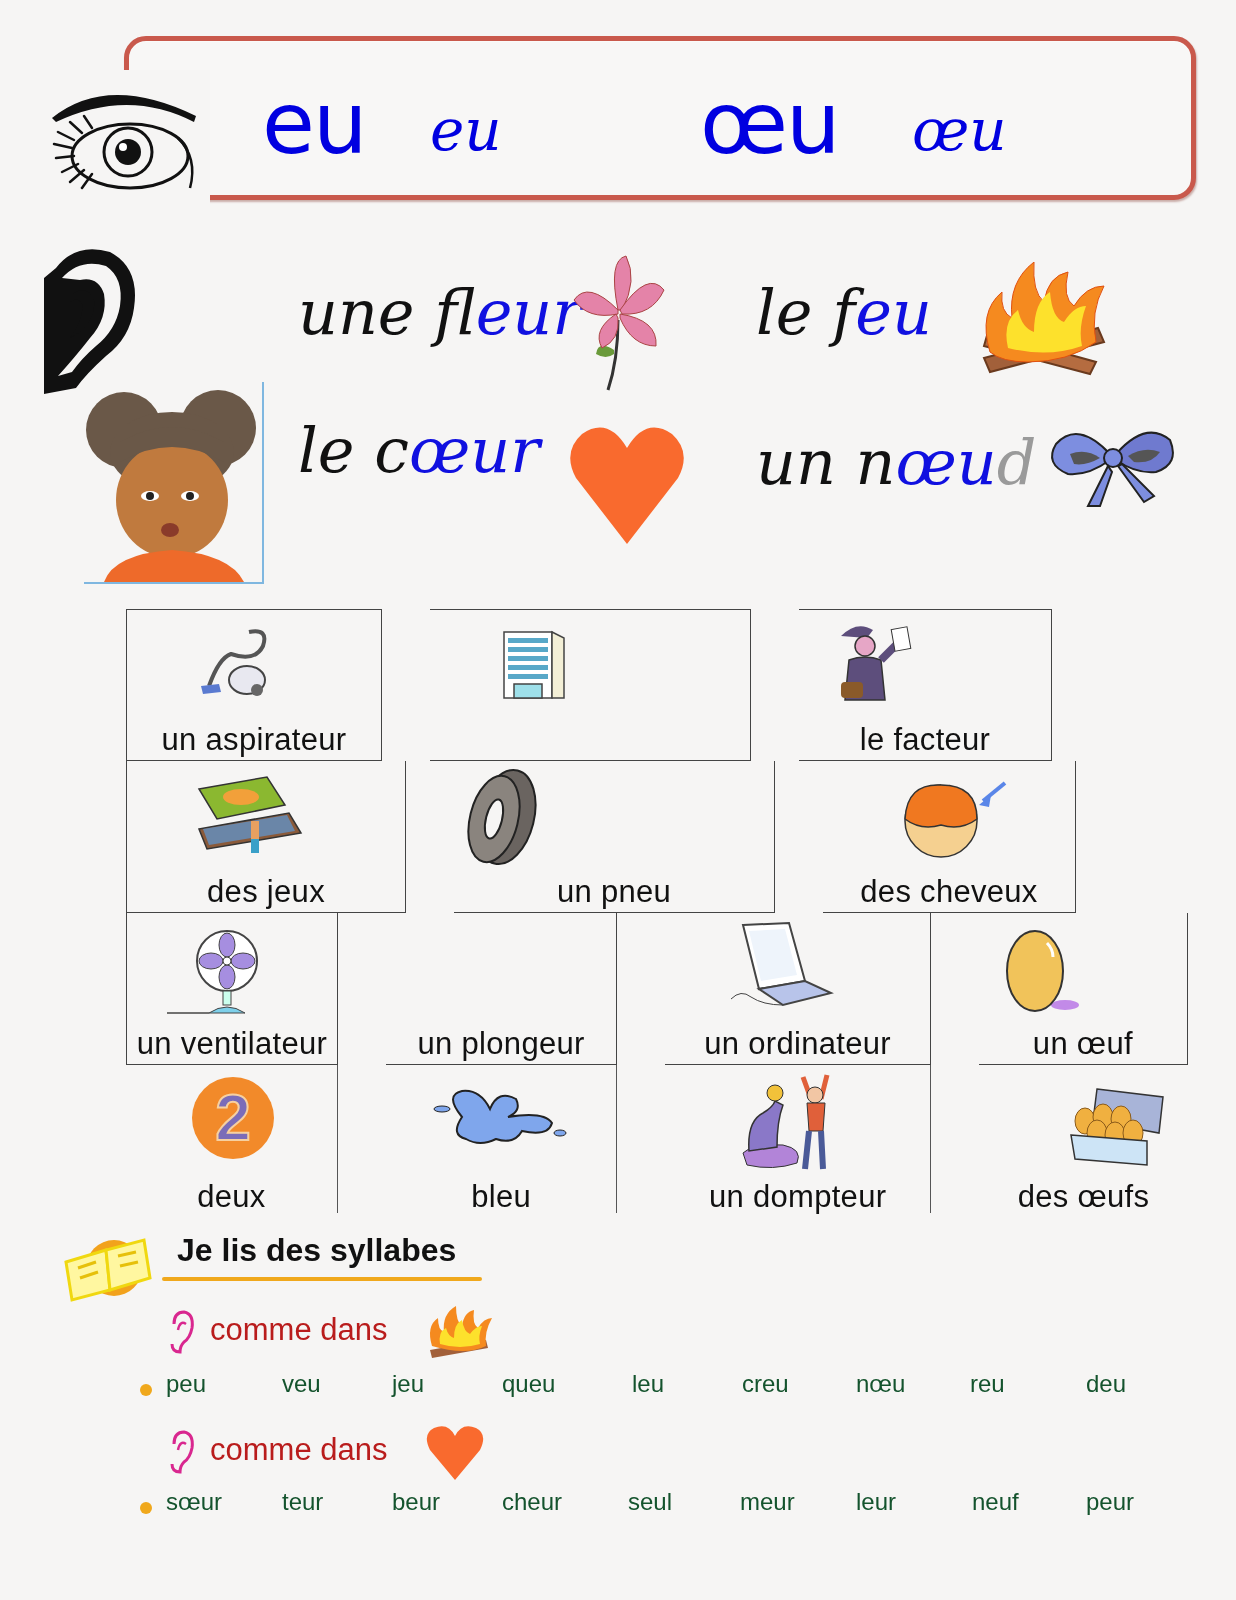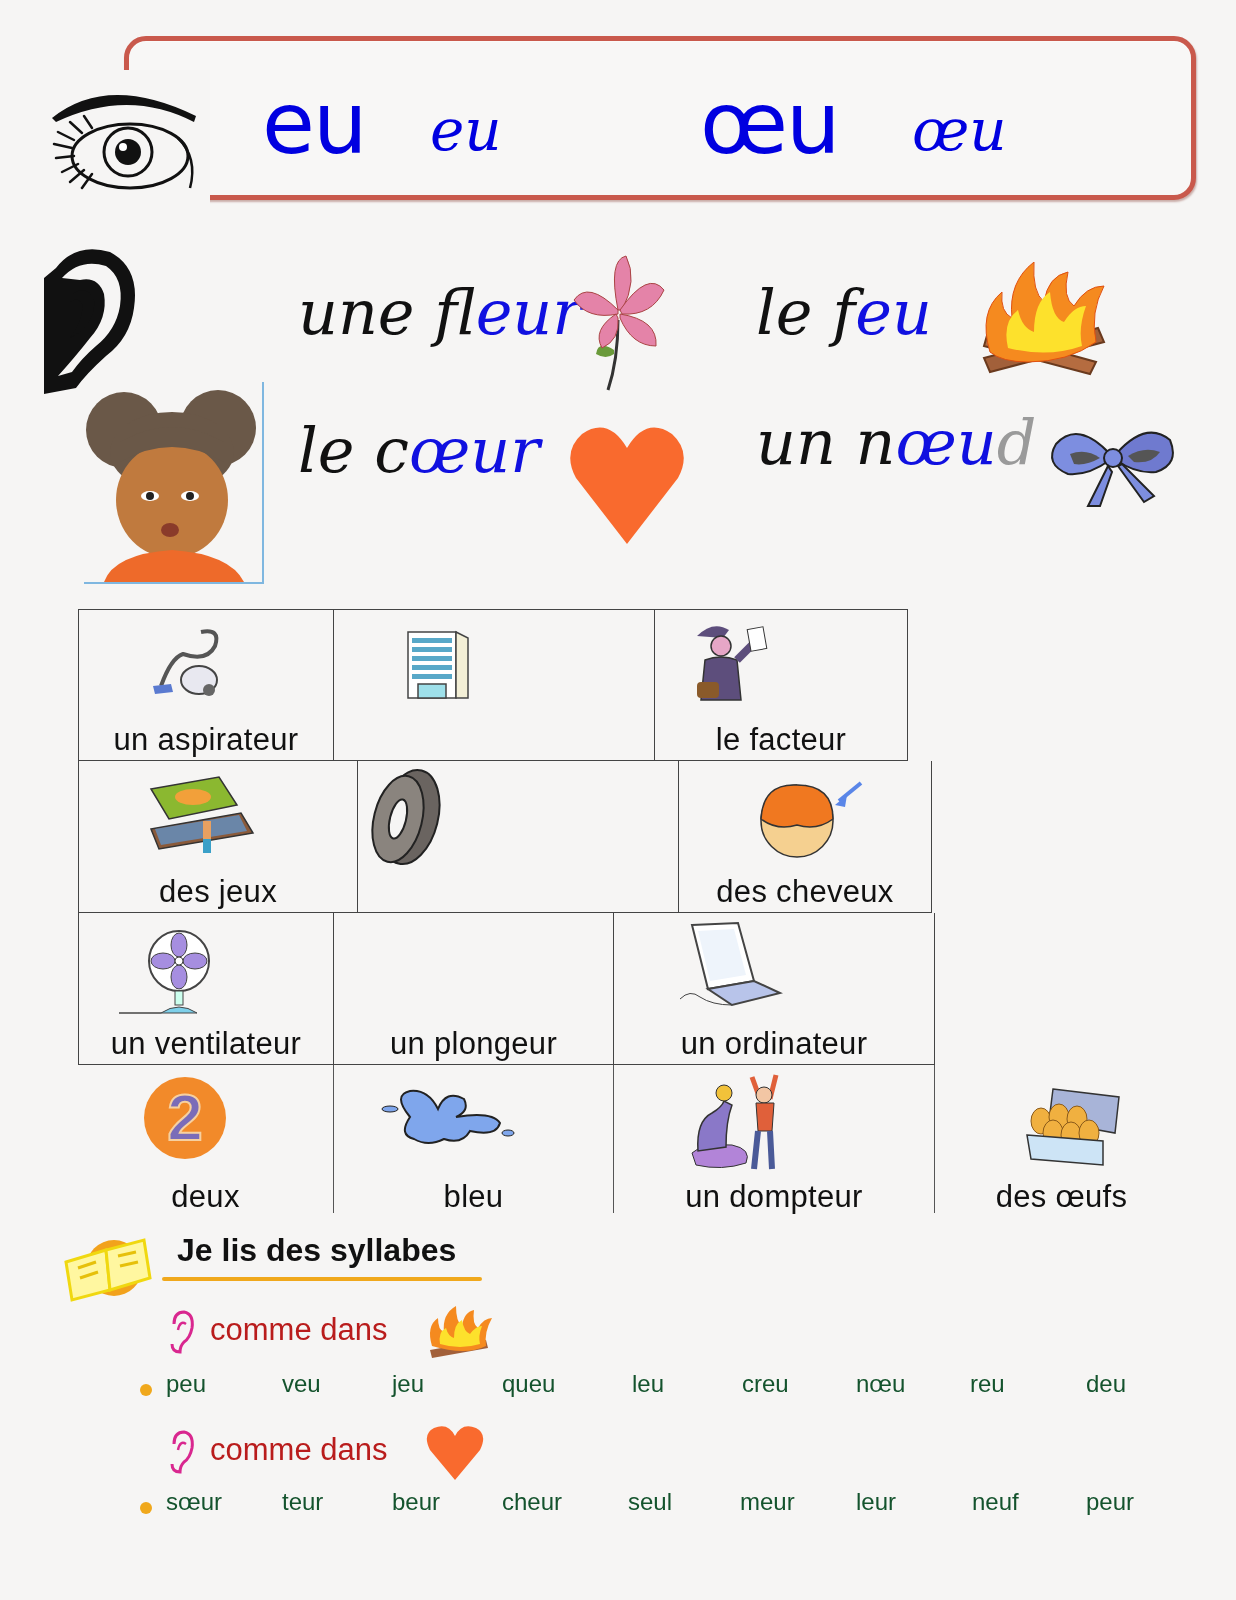--- a/index.html
+++ b/index.html
@@ -23,21 +23,21 @@
   .grey { color:#9a9a9a; }
 
   
   .grid { left:78px; top:609px; width:1110px; }
   .grid-row { display:flex; position:relative; }
   .grid-row.bordered .cell { border-right:1.5px solid #444; border-bottom:1.5px solid #444; }
   .grid-row.bordered .cell:first-child { border-left:1.5px solid #444; }
   .grid-row.first .cell { border-top:1.5px solid #444; }
   .grid-row.open .cell { border-right:1.5px solid #555; }
   .grid-row.open .cell:last-child { border-right:none; }
-  .cell { box-sizing:border-box; height:152px; position:relative; }
+  .cell { box-sizing:border-box; height:152px; position:relative;margin-left:48px; }
   .grid-row.open .cell { height:148px; }
   .c1 { width:256px; } .c2 { width:280px; } .c3 { width:321px; } .c4 { width:253px; }
   .cell-label {
     position:absolute; left:0; right:0; bottom:2px; text-align:center;
     font-family:"Liberation Sans", sans-serif; font-size:31px; color:#111; letter-spacing:0.3px;
   }
   .grid-row.open .cell-label { bottom:-2px; }
   .pic { position:absolute; }
 
   
@@ -123,21 +123,21 @@
   <path d="M30 86 Q24 60 40 48 Q44 66 56 70 Q56 40 72 30 Q74 56 86 60 Q96 44 108 44 Q100 66 104 84 Q70 96 30 86 Z" fill="#fde12c"></path>
 </svg>
 
 <div class="abs word-cursive" style="left:298px;top:420px">
   <span>le c</span><span class="blue">œur</span>
 </div>
 <svg class="abs" style="left:568px;top:422px" width="118" height="125" viewBox="0 0 118 125">
   <path d="M59 122 L8 56 Q-6 30 14 12 Q40 -6 59 26 Q78 -6 104 12 Q124 30 110 56 Z" fill="#f96a2e"></path>
 </svg>
 
-<div class="abs word-cursive" style="left:756px;top:412px">
+<div class="abs word-cursive" style="left:756px;top:432px">
   <span>un n</span><span class="blue">œu</span><span class="grey">d</span>
 </div>
 <svg class="abs" style="left:1048px;top:424px" width="130" height="85" viewBox="0 0 130 85">
   <path d="M62 30 Q30 -4 8 20 Q-4 40 20 50 Q40 52 62 36 Z" fill="#7d8ee0" stroke="#222" stroke-width="2"></path>
   <path d="M68 30 Q98 -4 122 16 Q132 40 108 48 Q88 50 68 36 Z" fill="#6f7acf" stroke="#222" stroke-width="2"></path>
   <path d="M22 30 Q38 24 52 34 Q38 42 26 40 Z" fill="#555"></path>
   <path d="M80 32 Q96 22 112 28 Q104 40 86 38 Z" fill="#555"></path>
   <circle cx="65" cy="34" r="9" fill="#7d8ee0" stroke="#222" stroke-width="2"></circle>
   <path d="M60 42 L40 82 L52 82 L64 48 Z" fill="#7d8ee0" stroke="#222" stroke-width="2"></path>
   <path d="M70 42 L96 78 L106 72 L74 40 Z" fill="#7d8ee0" stroke="#222" stroke-width="2"></path>
@@ -193,20 +193,21 @@
         <rect x="54" y="64" width="8" height="14" fill="#3aa0c8"></rect>
       </svg>
       <div class="cell-label">des jeux</div>
     </div>
     <div class="cell c3">
       <svg class="pic" style="left:10px;top:6px" width="76" height="102" viewBox="0 0 76 102">
         <ellipse cx="42" cy="50" rx="28" ry="48" fill="#6a6460" stroke="#222" stroke-width="2" transform="rotate(14 42 50)"></ellipse>
         <ellipse cx="30" cy="52" rx="24" ry="44" fill="#8a847e" stroke="#222" stroke-width="2" transform="rotate(14 30 52)"></ellipse>
         <ellipse cx="30" cy="52" rx="8" ry="20" fill="#f6f5f4" stroke="#222" stroke-width="2" transform="rotate(14 30 52)"></ellipse>
       </svg>
+      <div class="cell-label">un pneu</div>
     </div>
     <div class="cell c4">
       <svg class="pic" style="left:78px;top:14px" width="110" height="86" viewBox="0 0 110 86">
         <circle cx="40" cy="46" r="36" fill="#f5d090" stroke="#333" stroke-width="1.5"></circle>
         <path d="M4 44 Q6 8 40 10 Q76 10 76 44 Q60 56 40 50 Q20 56 4 44 Z" fill="#f07820" stroke="#333" stroke-width="1.5"></path>
         <path d="M82 26 L104 8" stroke="#5a86e8" stroke-width="4"></path>
         <path d="M78 30 L90 20 L88 32 Z" fill="#5a86e8"></path>
       </svg>
       <div class="cell-label">des cheveux</div>
     </div>
@@ -234,20 +235,28 @@
     </div>
     <div class="cell c3">
       <svg class="pic" style="left:62px;top:6px" width="110" height="96" viewBox="0 0 110 96">
         <path d="M16 6 L62 4 L78 62 L32 70 Z" fill="#fff" stroke="#444" stroke-width="2"></path>
         <path d="M22 12 L58 10 L70 56 L34 62 Z" fill="#eef4fb"></path>
         <path d="M32 70 L78 62 L104 74 L56 86 Z" fill="#b8c4ea" stroke="#444" stroke-width="2"></path>
         <path d="M4 80 Q14 70 24 78 Q36 86 56 86" stroke="#444" fill="none"></path>
       </svg>
       <div class="cell-label">un ordinateur</div>
     </div>
+    <div class="cell c4">
+      <svg class="pic" style="left:26px;top:14px" width="80" height="90" viewBox="0 0 80 90">
+        <ellipse cx="60" cy="78" rx="14" ry="5" fill="#c28ae8"></ellipse>
+        <ellipse cx="30" cy="44" rx="28" ry="40" fill="#f1c35a" stroke="#333" stroke-width="2"></ellipse>
+        <path d="M42 16 Q48 22 48 30" stroke="#fff" stroke-width="3" fill="none"></path>
+      </svg>
+      <div class="cell-label">un œuf</div>
+    </div>
   </div>
 
   <div class="grid-row open">
     <div class="cell c1">
       <div class="pic" style="left:66px;top:12px;width:82px;height:82px;border-radius:50%;background:#f28a2a;">
         <div style="text-align:center;font-family:'Liberation Sans',sans-serif;font-weight:bold;font-size:64px;line-height:82px;color:#7b6cb8;-webkit-text-stroke:2px #f6d0a0;">2</div>
       </div>
       <div class="cell-label">deux</div>
     </div>
     <div class="cell c2">

